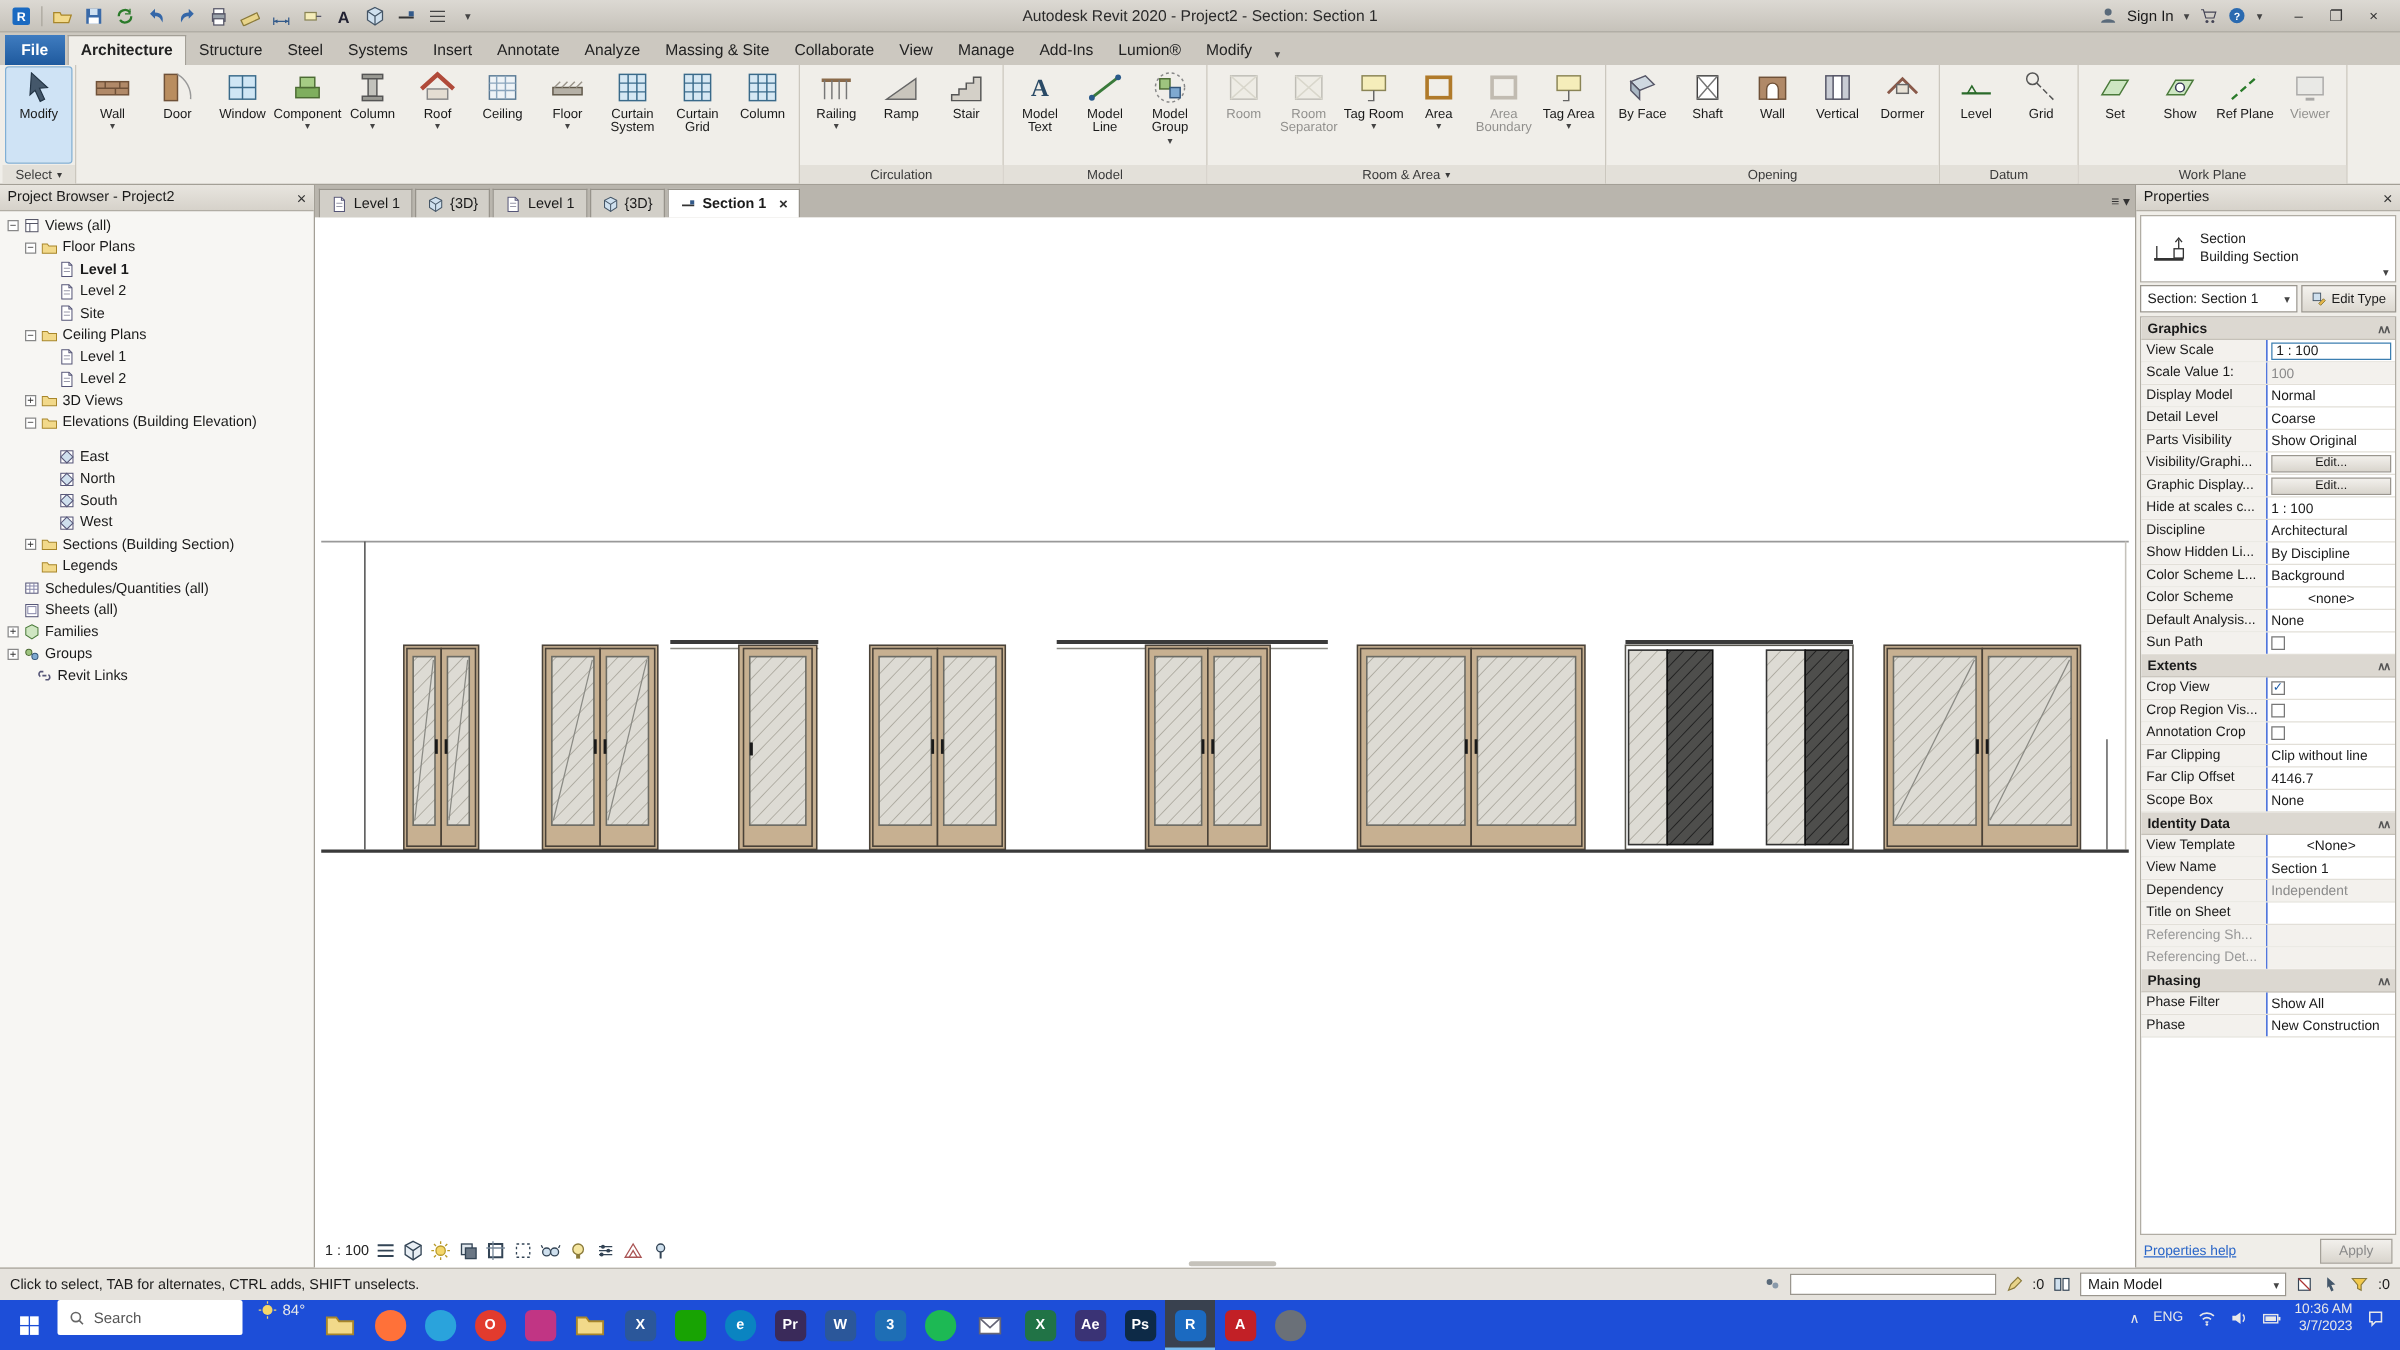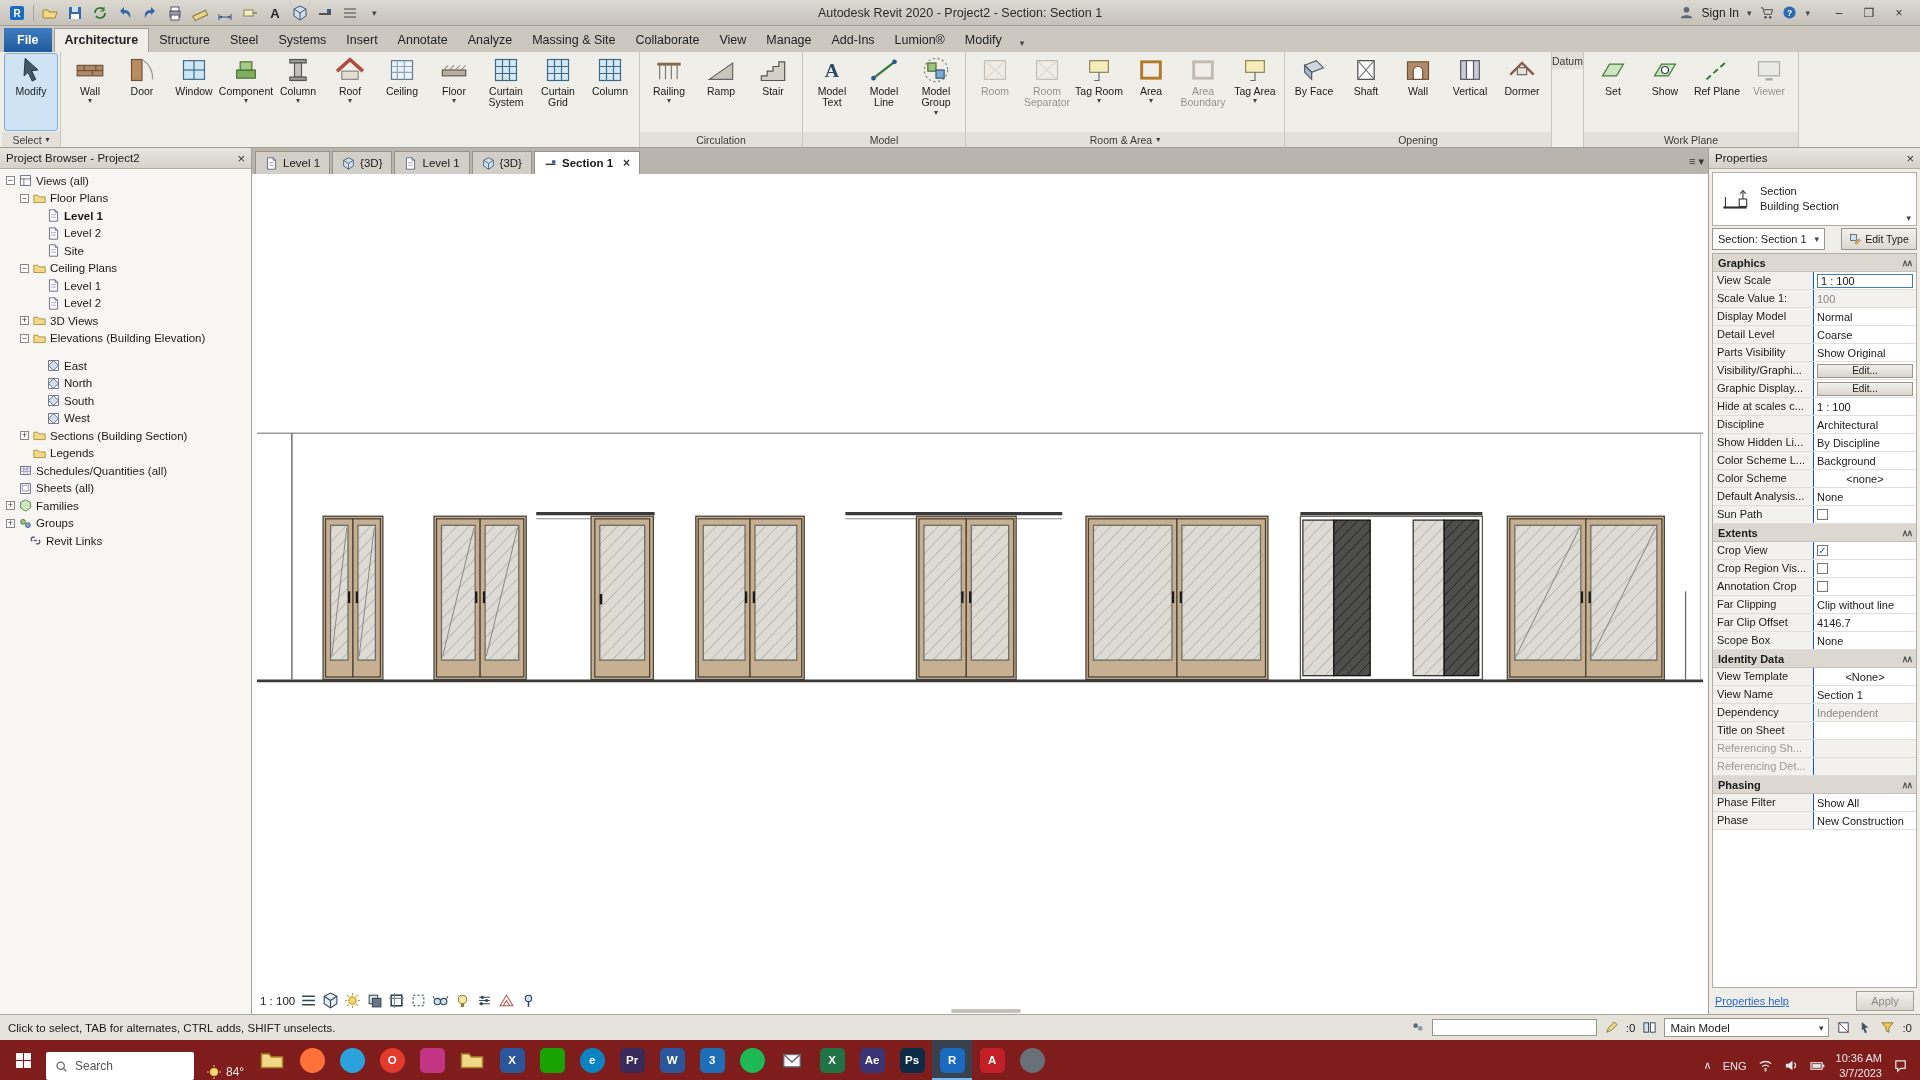--- a/index.html
+++ b/index.html
@@ -66,21 +66,21 @@
   .viewbar{position:absolute;left:8px;bottom:3px;height:21px;display:flex;align-items:center;gap:5px;font-size:11.5px;color:#222}
   .vb-icon{width:17px;height:17px;display:flex;align-items:center;justify-content:center}
   .hscroll{position:absolute;bottom:1px;left:48%;width:70px;height:4px;background:#c5c2bb;border-radius:2px}
 
   
   .props{width:212px;background:#f0eee9;border-left:1px solid #a39f96;display:flex;flex-direction:column;font-size:11px;flex:none}
   .type-box{height:54px;background:#fff;border:1px solid #b1ada4;margin:3px 3px 2px;display:flex;align-items:center;padding:2px 5px;gap:8px;flex:none}
   .type-box .ic{width:34px;height:34px;flex:none}
   .type-names{line-height:1.35}
   .type-caret{margin-left:auto;align-self:flex-end;font-size:9px;color:#444}
-  .selector-row{display:flex;margin:0 3px 3px;gap:16px;flex:none}
+  .selector-row{display:flex;margin:0 3px 3px;gap:3px;flex:none}
   .selector{flex:1;height:22px;background:#fff;border:1px solid #9a968e;display:flex;align-items:center;justify-content:space-between;padding:0 5px}
   .selector .caret{font-size:9px;color:#444}
   .edit-type{width:76px;height:22px;background:linear-gradient(#f4f2ee,#dcd8d0);border:1px solid #9a968e;display:flex;align-items:center;justify-content:center;gap:4px;font-size:10.5px}
   .edit-type .ic{width:12px;height:12px}
   .pgrid{flex:1;overflow:hidden;background:#fff;border:1px solid #b1ada4;margin:0 3px}
   .pheader{height:18px;background:#dcd8d1;display:flex;align-items:center;padding:0 5px;font-weight:bold;border-bottom:1px solid #c5c1b9;font-size:11px}
   .pheader .chev{margin-left:auto;font-size:9px;color:#555;letter-spacing:-2px}
   .prow{display:flex;height:18px;border-bottom:1px solid #e2dfd8;align-items:stretch}
   .plabel{width:101px;padding:2px 4px;background:#f3f1ed;border-right:1px solid #1d4ed8;white-space:nowrap;overflow:hidden;flex:none}
   .plabel.greyt{color:#999}
@@ -95,21 +95,21 @@
   .apply{margin-left:auto;width:58px;height:20px;background:linear-gradient(#f2f0ec,#d9d5cd);border:1px solid #a5a199;color:#8a8a8a;display:flex;align-items:center;justify-content:center;font-size:11px}
 
   
   .statusbar{height:26px;background:#e6e3dd;border-top:1px solid #a9a59c;display:flex;align-items:center;padding:0 8px;font-size:11.5px;gap:7px;flex:none}
   .sb-cluster{margin-left:auto;display:flex;align-items:center;gap:7px}
   .sb-box{width:165px;height:17px;background:#fff;border:1px solid #9a968e}
   .sb-select{width:165px;height:19px;background:#fff;border:1px solid #9a968e;display:flex;align-items:center;justify-content:space-between;padding:0 5px}
   .sb-ic{width:15px;height:15px;display:flex;align-items:center;justify-content:center}
 
   
-  .taskbar{height:40px;background:#7f1d1d;display:flex;align-items:flex-end;color:#e8e8e8;flex:none}
+  .taskbar{height:40px;background:#1d4ed8;display:flex;align-items:flex-start;color:#e8e8e8;flex:none}
   .tstart{width:46px;height:40px;display:flex;align-items:center;justify-content:center}
   .tsearch{width:148px;height:28px;background:#fff;border-radius:2px;color:#555;display:flex;align-items:center;gap:7px;padding:0 9px;font-size:12px;margin-right:4px}
   .tsearch .ic{width:13px;height:13px}
   .titem{width:40px;height:40px;display:flex;align-items:center;justify-content:center;flex:none}
   .titem.active{background:#39414f;box-shadow:inset 0 -2px 0 #76b9ed}
   .tbadge{width:25px;height:25px;display:flex;align-items:center;justify-content:center;font-weight:bold;font-size:11.5px;color:#fff}
   .tweather{display:flex;align-items:center;gap:4px;padding:0 8px;font-size:12px}
   .tray{margin-left:auto;display:flex;align-items:center;gap:11px;padding-right:12px;font-size:11px}
   .tray .ic{width:15px;height:15px}
   .dt{text-align:right;line-height:1.3;font-size:11px}
@@ -592,20 +592,40 @@
             </svg>
           </span>
           <span class="lbl">Dormer</span>
         </div>
       </div>
       <div class="rpanel-label">
         <span>Opening</span>
       </div>
     </div>
     <div class="rpanel">
+      <div class="rpanel-body">
+        <div class="rbtn">
+          <span class="ic" style="width: 28px; height: 28px;">
+            <svg viewBox="0 0 24 24">
+              <line x1="2" y1="16" x2="22" y2="16" stroke="#2a6a2a" stroke-width="1.5"></line>
+              <path d="M6 16 L9 11 L12 16 Z" fill="none" stroke="#2a6a2a"></path>
+            </svg>
+          </span>
+          <span class="lbl">Level</span>
+        </div>
+        <div class="rbtn">
+          <span class="ic" style="width: 28px; height: 28px;">
+            <svg viewBox="0 0 24 24">
+              <circle cx="6" cy="6" r="4" fill="none" stroke="#555"></circle>
+              <line x1="9" y1="9" x2="21" y2="21" stroke="#555" stroke-dasharray="4 2"></line>
+            </svg>
+          </span>
+          <span class="lbl">Grid</span>
+        </div>
+      </div>
       <div class="rpanel-label">
         <span>Datum</span>
       </div>
     </div>
     <div class="rpanel">
       <div class="rpanel-body">
         <div class="rbtn">
           <span class="ic" style="width: 28px; height: 28px;">
             <svg viewBox="0 0 24 24">
               <path d="M3 17 L9 7 L21 7 L15 17 Z" fill="#cde6c2" stroke="#4a7a3a"></path>

